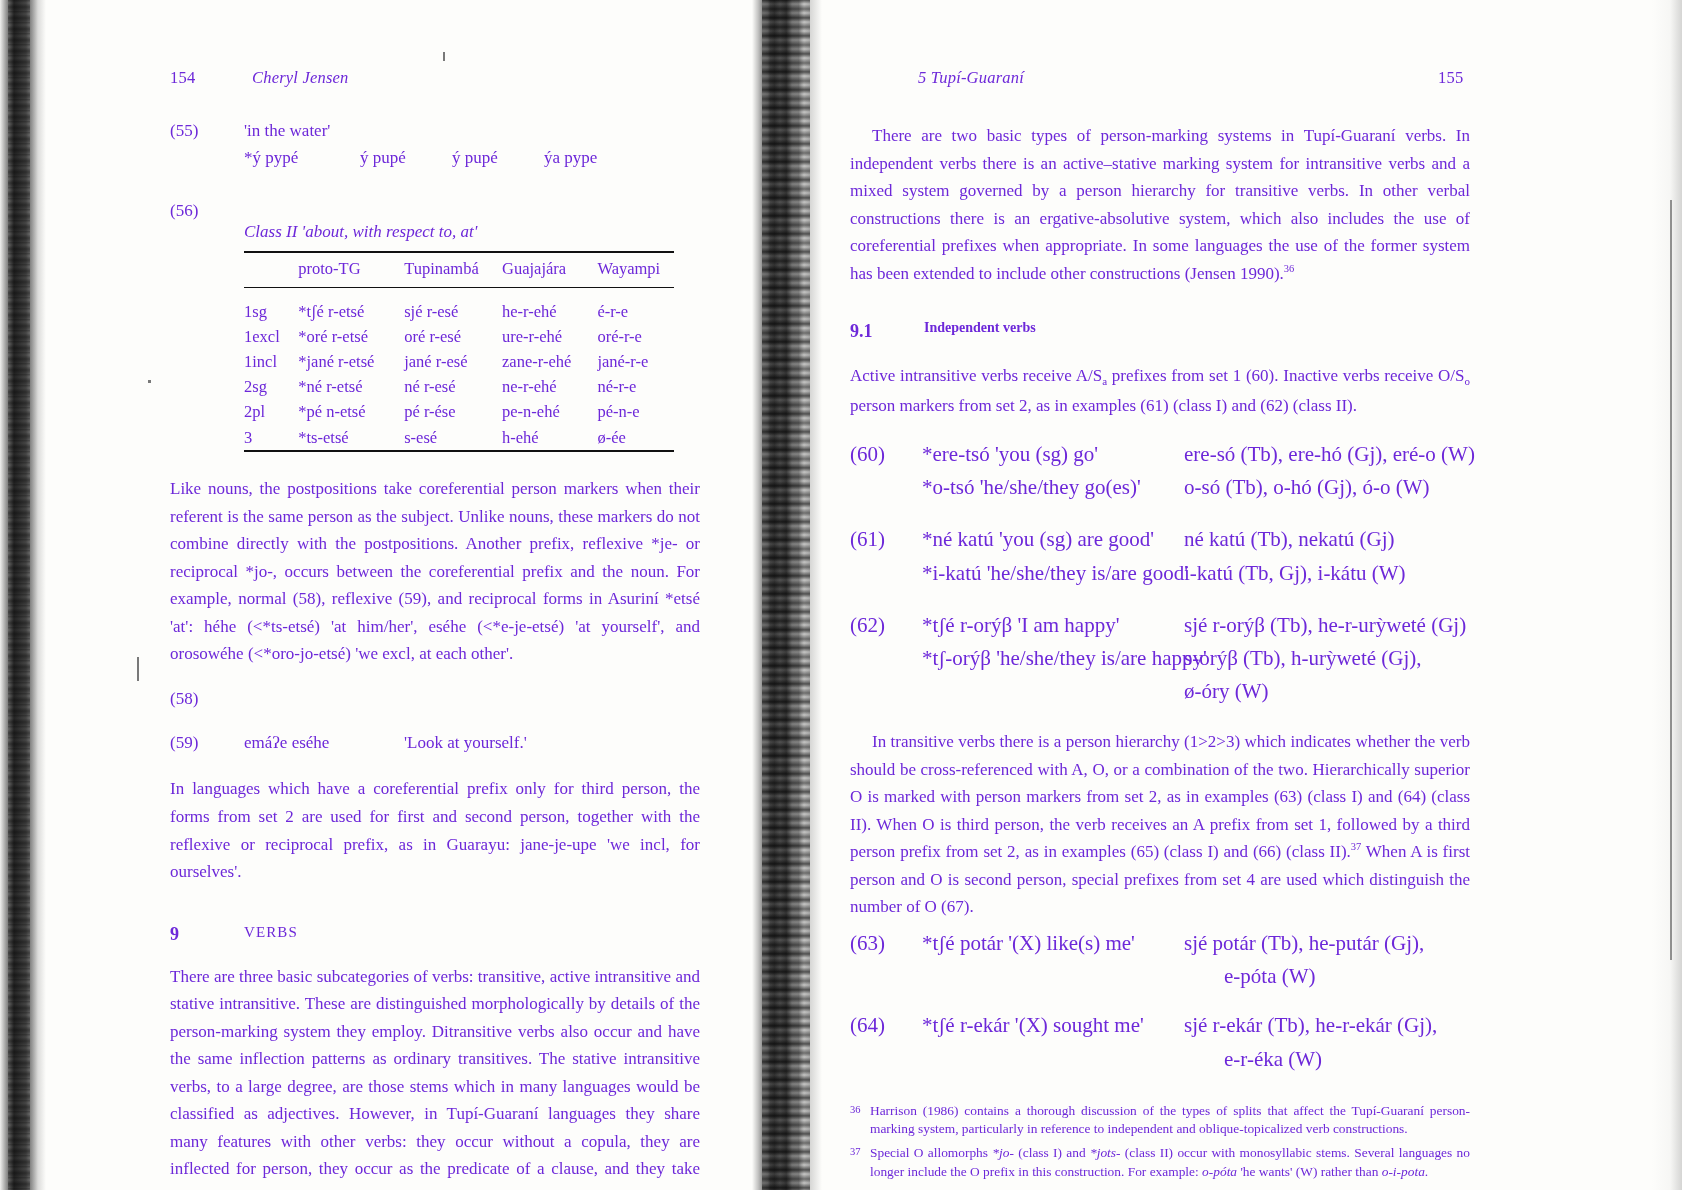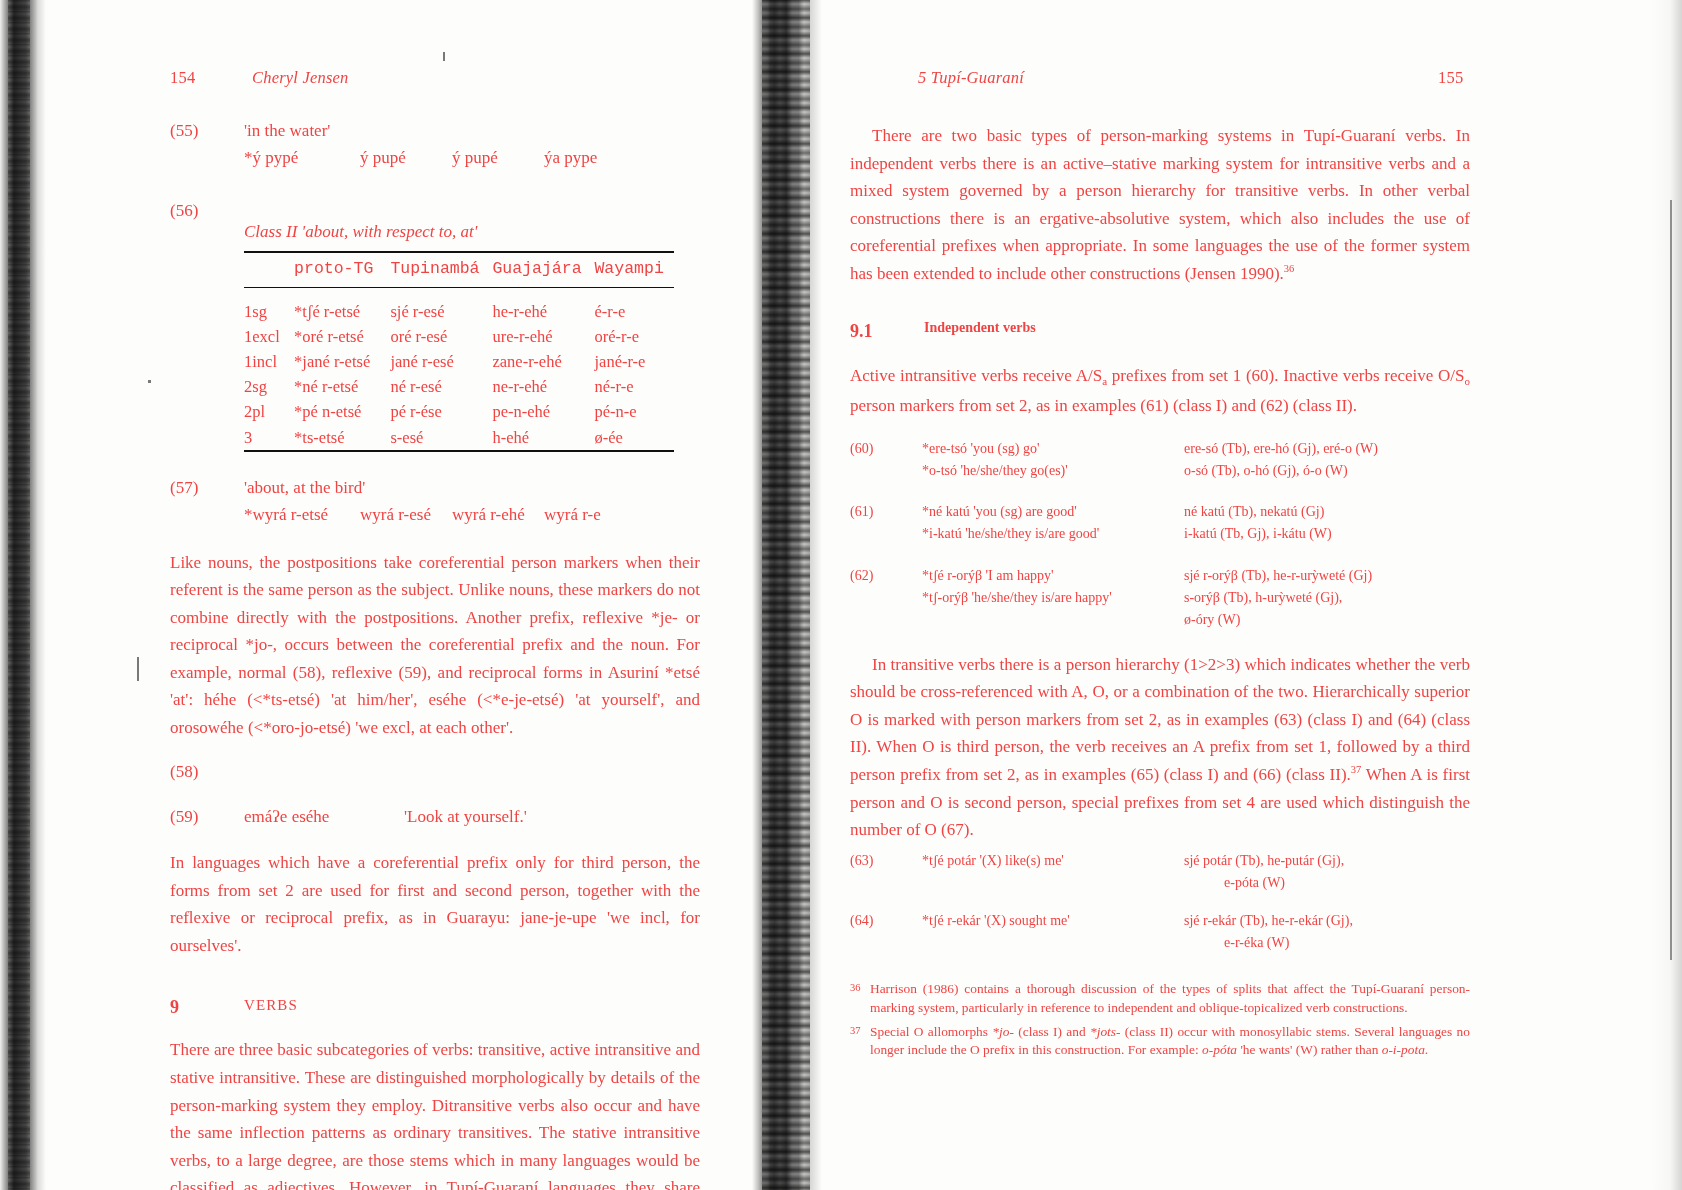--- a/index.html
+++ b/index.html
@@ -7,21 +7,21 @@
     padding: 0;
     background: #ffffff;
   }
   #page {
     position: relative;
     width: 1682px;
     height: 1190px;
     background: #fdfdfb;
     overflow: hidden;
     font-family: "Liberation Serif", "DejaVu Serif", serif;
-    color: #ef4444;
+    color: #6d28d9;
   }
 
   
   .scan-edge-left {
     position: absolute;
     left: 0; top: 0;
     width: 46px; height: 1190px;
     background:
       linear-gradient(to right,
         rgba(10,10,10,0.05) 0px,
@@ -165,21 +165,21 @@
   }
   table.data th {
     font-weight: normal;
     text-align: left;
     padding: 4px 10px 6px 0;
   }
   table.data td {
     padding: 0.5px 10px 0.5px 0;
     white-space: nowrap;
   }
-  .rule-top  { border-top: 2.5px solid #111; font-family: Liberation Mono, monospace; }
+  .rule-top  { border-top: 2.5px solid #111; }
   .rule-mid  { border-bottom: 1.6px solid #111; }
   .rule-bot  { border-top: 2.5px solid #111; }
   .tbl-caption { font-style: italic; margin-top: 21px; }
 
   col.c0 { width: 62px; }
   col.c1 { width: 124px; }
   col.c2 { width: 110px; }
   col.c3 { width: 110px; }
   col.c4 { width: 80px; }
 
@@ -203,21 +203,21 @@
   }
   .sec-title-bold {
     font-weight: bold;
     font-size: 14px;
   }
 
   
   .exr {
     display: flex;
     margin-top: 19px;
-    font-size: 14px;
+    font-size: 21px;
     line-height: 1.58;
   }
   .exr-num  { width: 72px; flex: 0 0 72px; }
   .exr-a    { width: 262px; flex: 0 0 262px; }
   .exr-b    { flex: 1 1 auto; }
   .line { display: block; white-space: nowrap; }
   .line.ind { padding-left: 40px; }
 
   
   .footnotes {
@@ -353,32 +353,20 @@
               <td>h-ehé</td>
               <td>ø-ée</td>
             </tr>
             <tr class="rule-bot">
               <td colspan="5" style="padding:0;height:3px;"></td>
             </tr>
           </tbody>
         </table>
       </div>
 
-      <div class="example" style="margin-top:20px;">
-        <div class="ex-num">(57)</div>
-        <div class="ex-body">
-          <div class="gloss">'about, at the bird'</div>
-          <div class="forms">
-            <span style="width:116px;">*wyrá r-etsé</span>
-            <span style="width:92px;">wyrá r-esé</span>
-            <span style="width:92px;">wyrá r-ehé</span>
-            <span>wyrá r-e</span>
-          </div>
-        </div>
-      </div>
 
       <p class="para" style="margin-top:20px;">Like nouns, the postpositions take coreferential person markers when their referent is the same person as the subject. Unlike nouns, these markers do not combine directly with the postpositions. Another prefix, reflexive *je- or reciprocal *jo-, occurs between the coreferential prefix and the noun. For example, normal (58), reflexive (59), and reciprocal forms in Asuriní *etsé 'at': héhe (&lt;*ts-etsé) 'at him/her', eséhe (&lt;*e-je-etsé) 'at yourself', and orosowéhe (&lt;*oro-jo-etsé) 'we excl, at each other'.</p>
 
       <div class="example">
         <div class="ex-num">(58)</div>
       </div>
 
       <div class="example">
         <div class="ex-num">(59)</div>
         <div class="ex-body">

